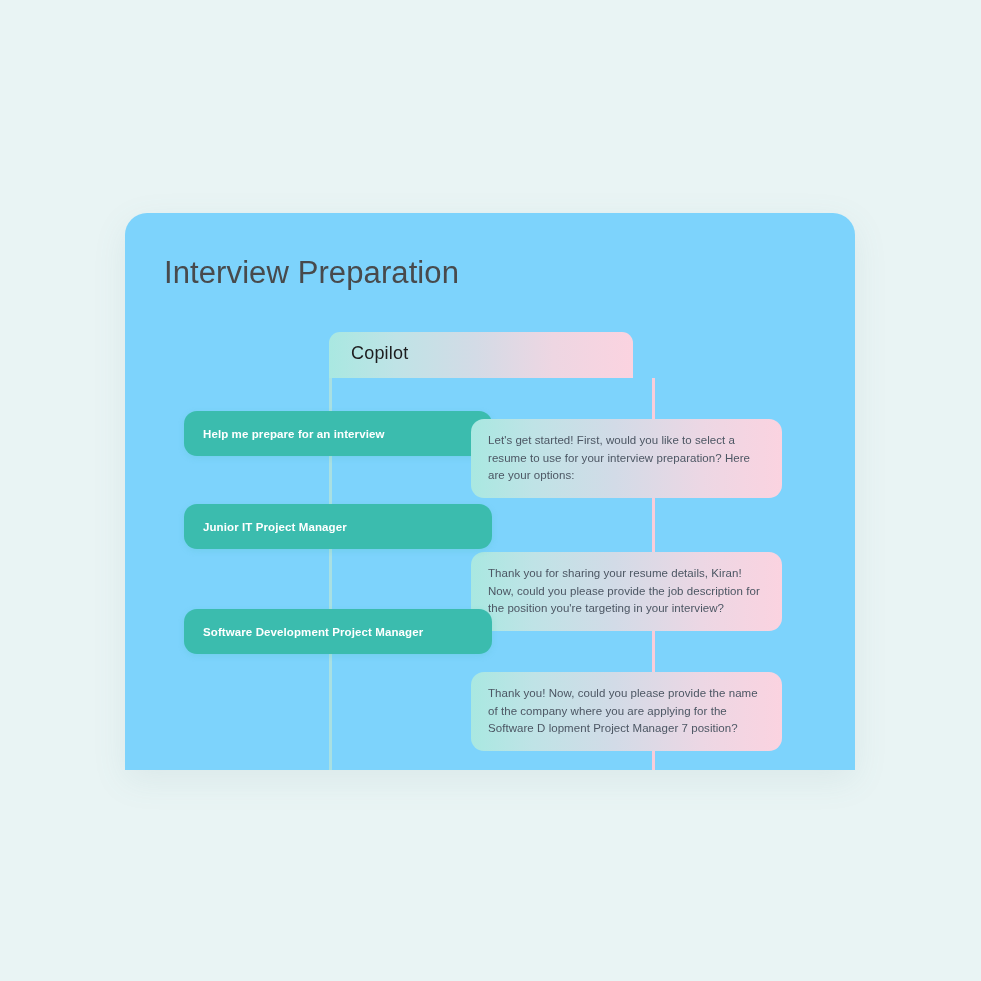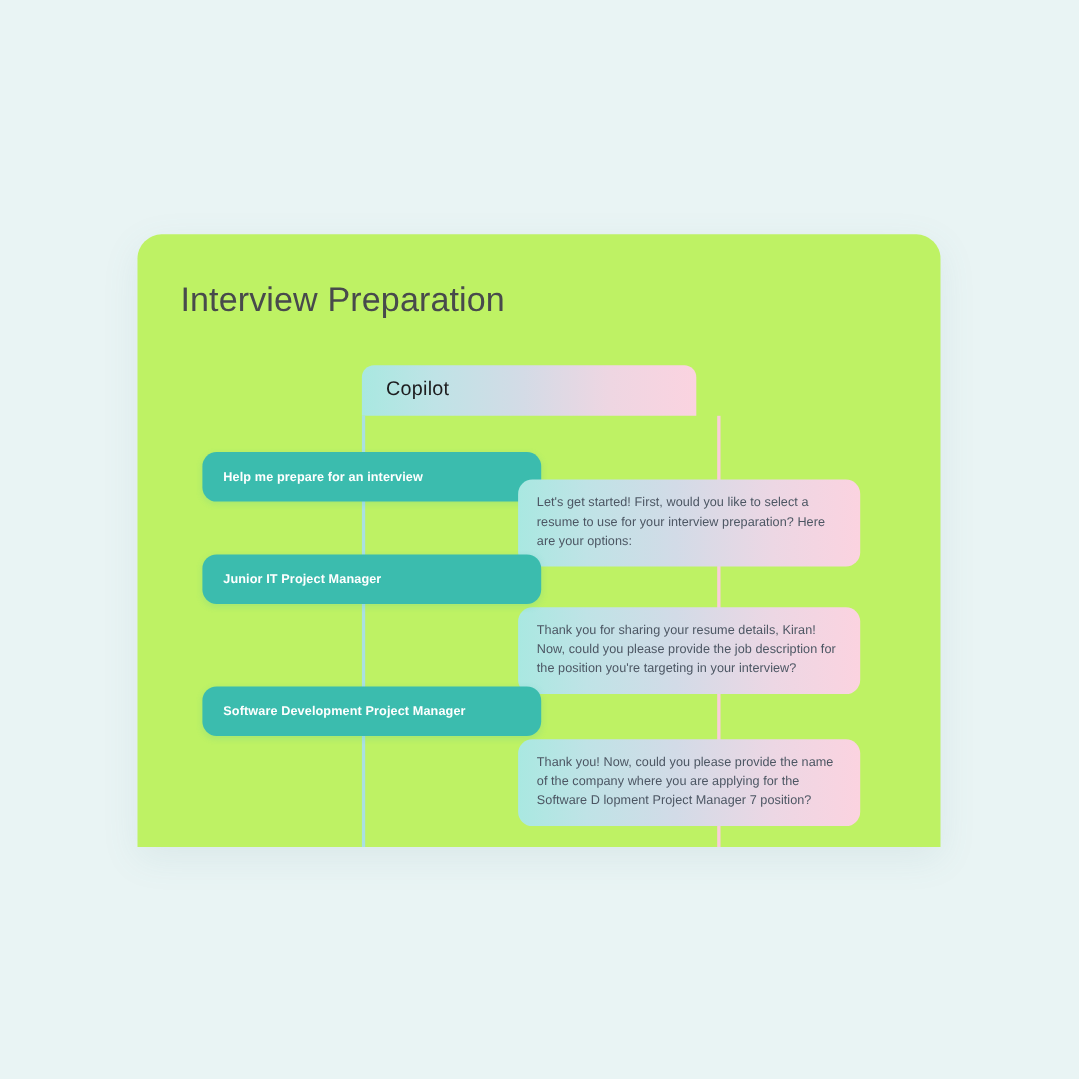--- a/index.html
+++ b/index.html
@@ -15,21 +15,21 @@
     position: relative;
   }
 
   
   #app-card {
     position: absolute;
     left: 125px;
     top: 213px;
     width: 730px;
     height: 557px;
-    background: #bef264;
+    background: #7dd3fc;
     border-radius: 22px 22px 0 0;
     box-shadow: 0 10px 34px rgba(90, 140, 150, 0.10);
     overflow: hidden;
   }
 
   #page-title {
     position: absolute;
     left: 39px;
     top: 42px;
     font-size: 31px;
@@ -127,24 +127,24 @@
     font-size: 11.5px;
     font-weight: 500;
     line-height: 17.5px;
     color: #4c5663;
     padding: 13px 18px 13px 17px;
     letter-spacing: 0.05px;
   }
 
   
   #msg-u1 { top: 170px; margin-top: 28px; }
-  #msg-b1 { top: 223px; }
+  #msg-b1 { top: 206px; }
   #msg-u2 { top: 291px; }
   #msg-b2 { top: 339px; }
-  #msg-u3 { top: 411px; }
+  #msg-u3 { top: 396px; }
   #msg-b3 { top: 459px; }
 </style>
 </head>
 <body>
 
 <div id="app-card">
 
   <div id="page-title">Interview Preparation</div>
 
   <div id="copilot-panel">

